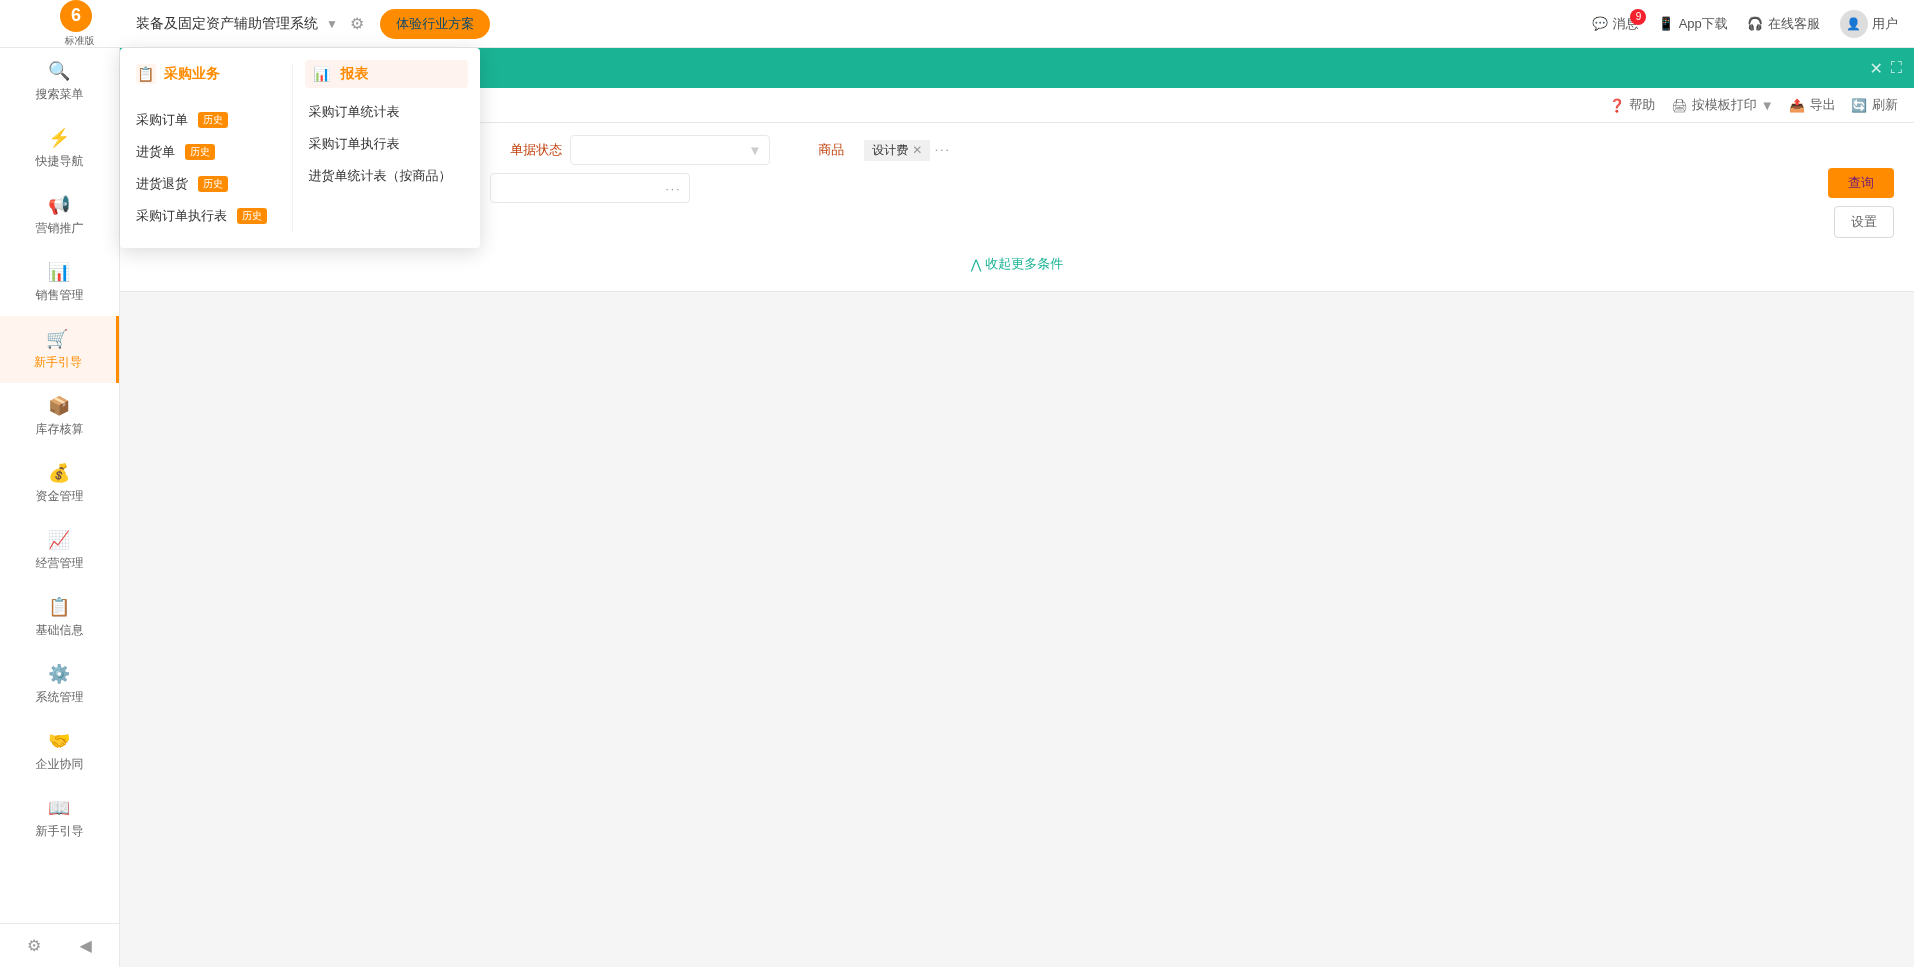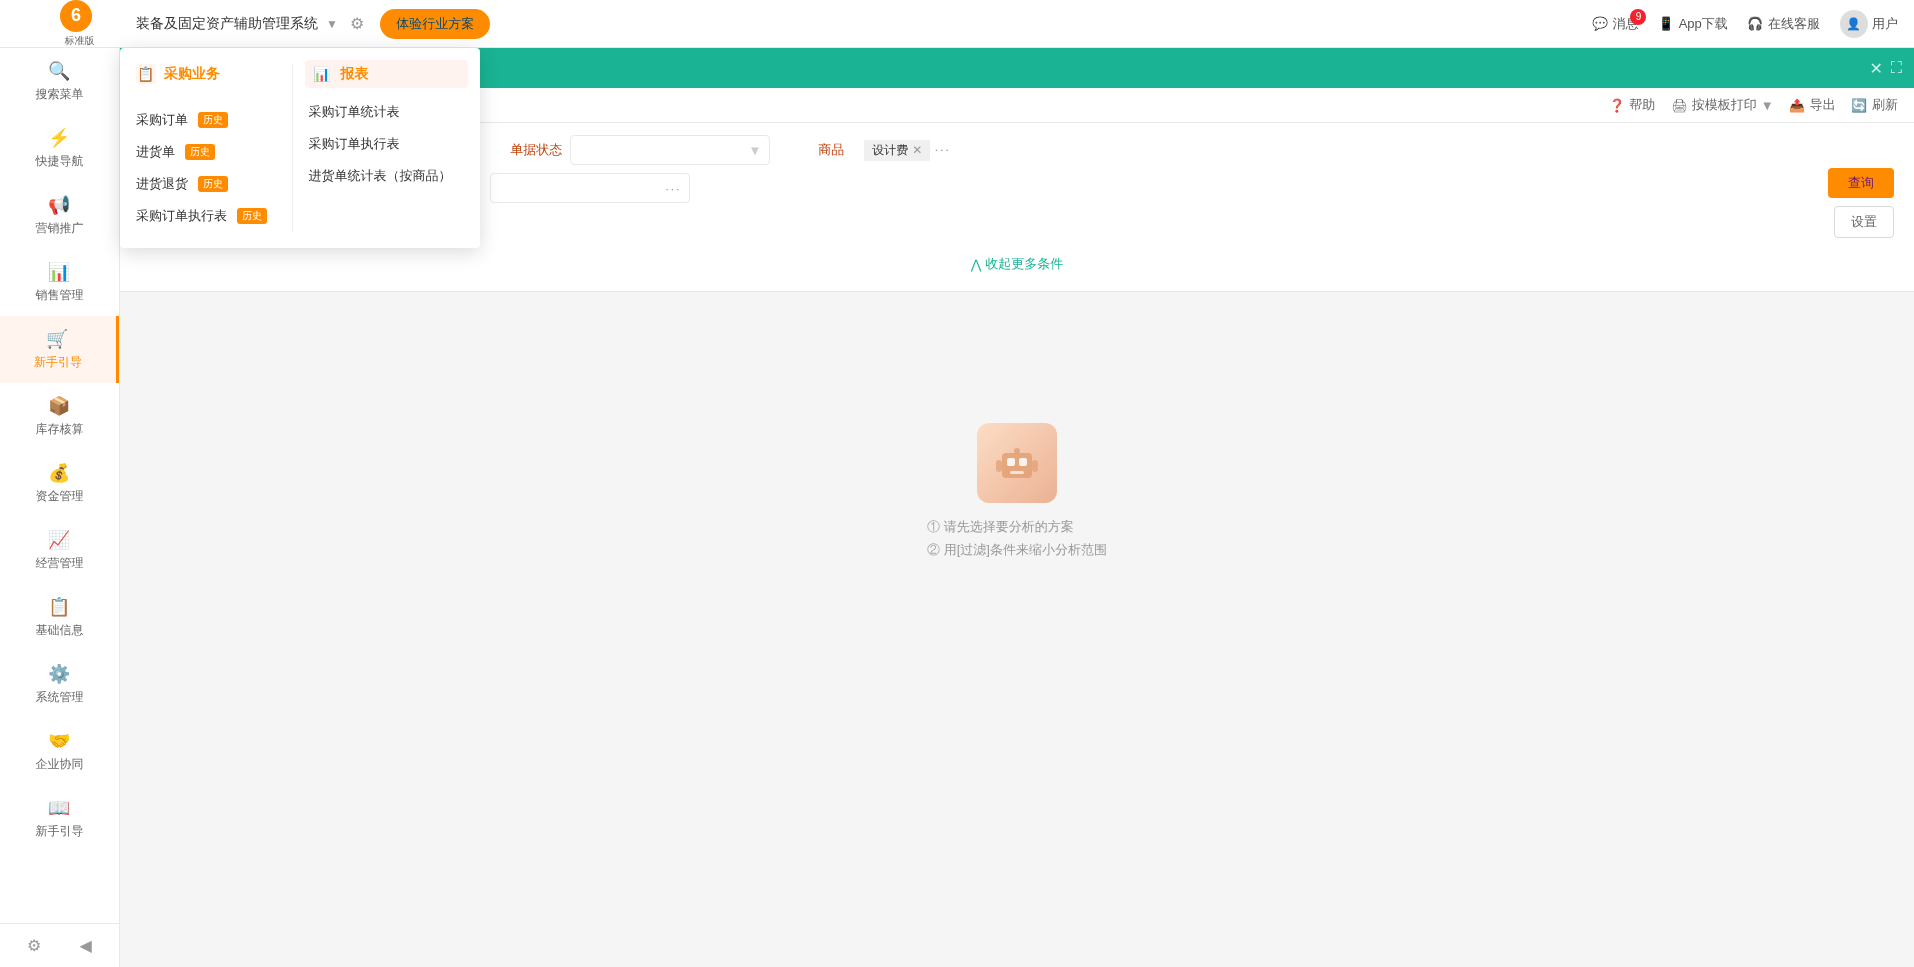--- a/index.html
+++ b/index.html
@@ -546,43 +546,20 @@
             <span style="color:#1ab394;">收起更多条件</span>
           </div>
         </div>
 
         <div style="position:absolute;right:20px;top:80px;display:flex;gap:8px;flex-direction:column;align-items:flex-end;">
           <button class="btn-primary">查询</button>
           <button class="btn-secondary">设置</button>
         </div>
       </div>
 
-      <div class="empty-state">
-        <div class="empty-robot" style="width:80px;height:80px;border-radius:12px;background:linear-gradient(135deg,#ffd4b0,#e8956b);display:flex;align-items:center;justify-content:center;opacity:0.7;">
-          <svg width="50" height="50" viewBox="0 0 50 50" fill="none">
-            <rect x="10" y="15" width="30" height="25" rx="4" fill="#d97b3a" opacity="0.8"></rect>
-            <rect x="15" y="20" width="8" height="8" rx="2" fill="#fff" opacity="0.9"></rect>
-            <rect x="27" y="20" width="8" height="8" rx="2" fill="#fff" opacity="0.9"></rect>
-            <rect x="18" y="33" width="14" height="3" rx="1.5" fill="#fff" opacity="0.7"></rect>
-            <rect x="22" y="10" width="6" height="6" rx="3" fill="#d97b3a" opacity="0.8"></rect>
-            <rect x="4" y="22" width="6" height="12" rx="3" fill="#d97b3a" opacity="0.7"></rect>
-            <rect x="40" y="22" width="6" height="12" rx="3" fill="#d97b3a" opacity="0.7"></rect>
-          </svg>
-        </div>
-        <div class="empty-text">
-          <div>
-            <span style="color:#aaa;">①</span>
-            <span>请先选择要分析的方案</span>
-          </div>
-          <div>
-            <span style="color:#aaa;">②</span>
-            <span>用[过滤]条件来缩小分析范围</span>
-          </div>
-        </div>
-      </div>
 
     </div>
   </div>
 </div>
 
 <div class="dropdown-menu" style="position:fixed;top:48px;left:120px;z-index:300;">
   <div class="dropdown-menu-inner">
 
     <div class="menu-column">
       <div class="menu-column-header">

